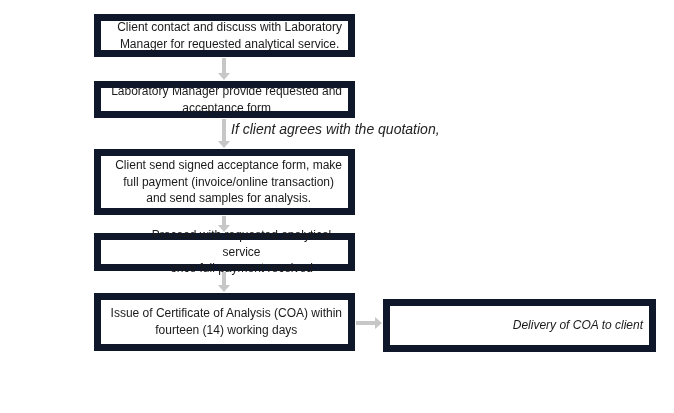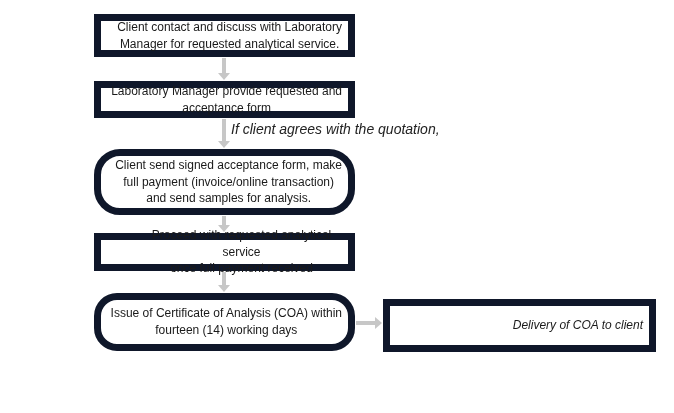--- a/index.html
+++ b/index.html
@@ -27,23 +27,23 @@
     color: #1a1a1a;
     font-size: 12px;
     line-height: 1.4;
     padding: 2px 6px;
   }
   .box-label {
     white-space: pre-line;
   }
   .box-1 { left: 94px;  top: 14px;  width: 261px; height: 43px; }
   .box-2 { left: 94px;  top: 81px;  width: 261px; height: 37px; }
-  .box-3 { left: 94px;  top: 149px; width: 261px; height: 66px; border-radius: 26px; }
+  .box-3 { left: 94px;  top: 149px; width: 261px; height: 66px; }
   .box-4 { left: 94px;  top: 233px; width: 261px; height: 38px; padding-left: 40px; }
-  .box-5 { left: 94px;  top: 293px; width: 261px; height: 58px; border-radius: 23px; }
+  .box-5 { left: 94px;  top: 293px; width: 261px; height: 58px; }
   .box-6 { left: 383px; top: 299px; width: 273px; height: 53px; font-style: italic; }
 
   .varrow {
     position: absolute;
     width: 12px;
     display: flex;
     flex-direction: column;
     align-items: center;
     left: 218px;
   }

